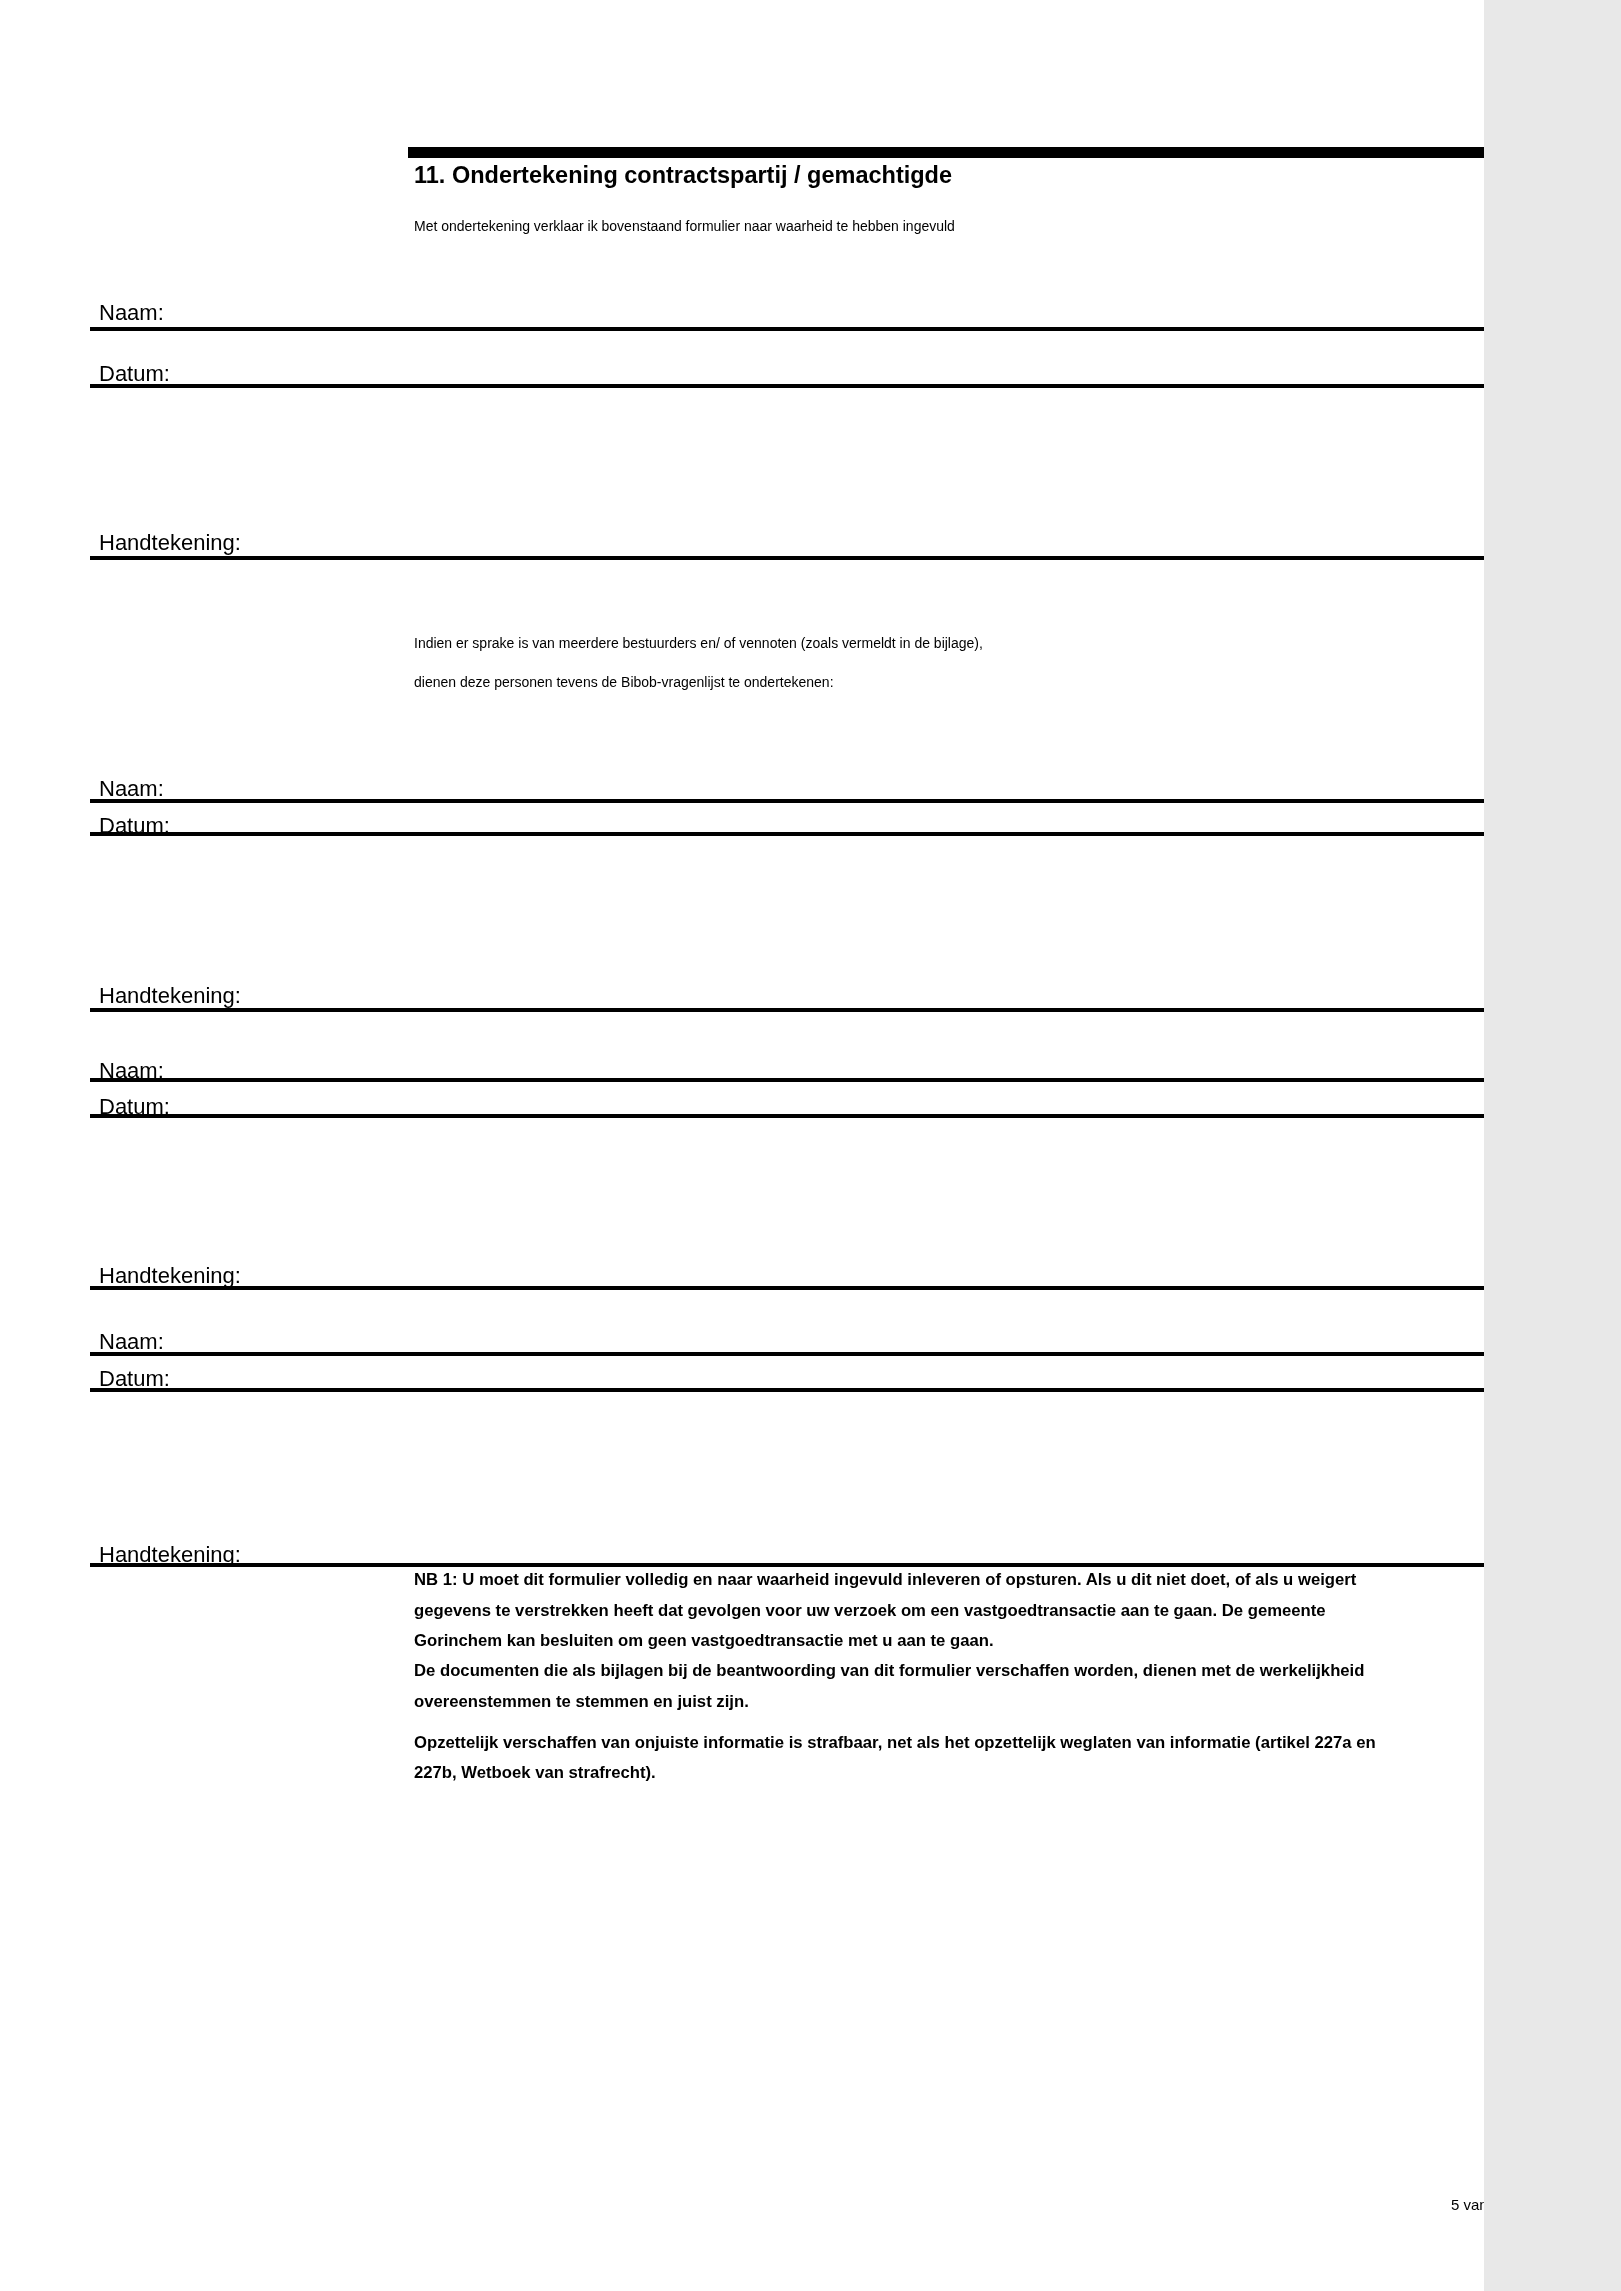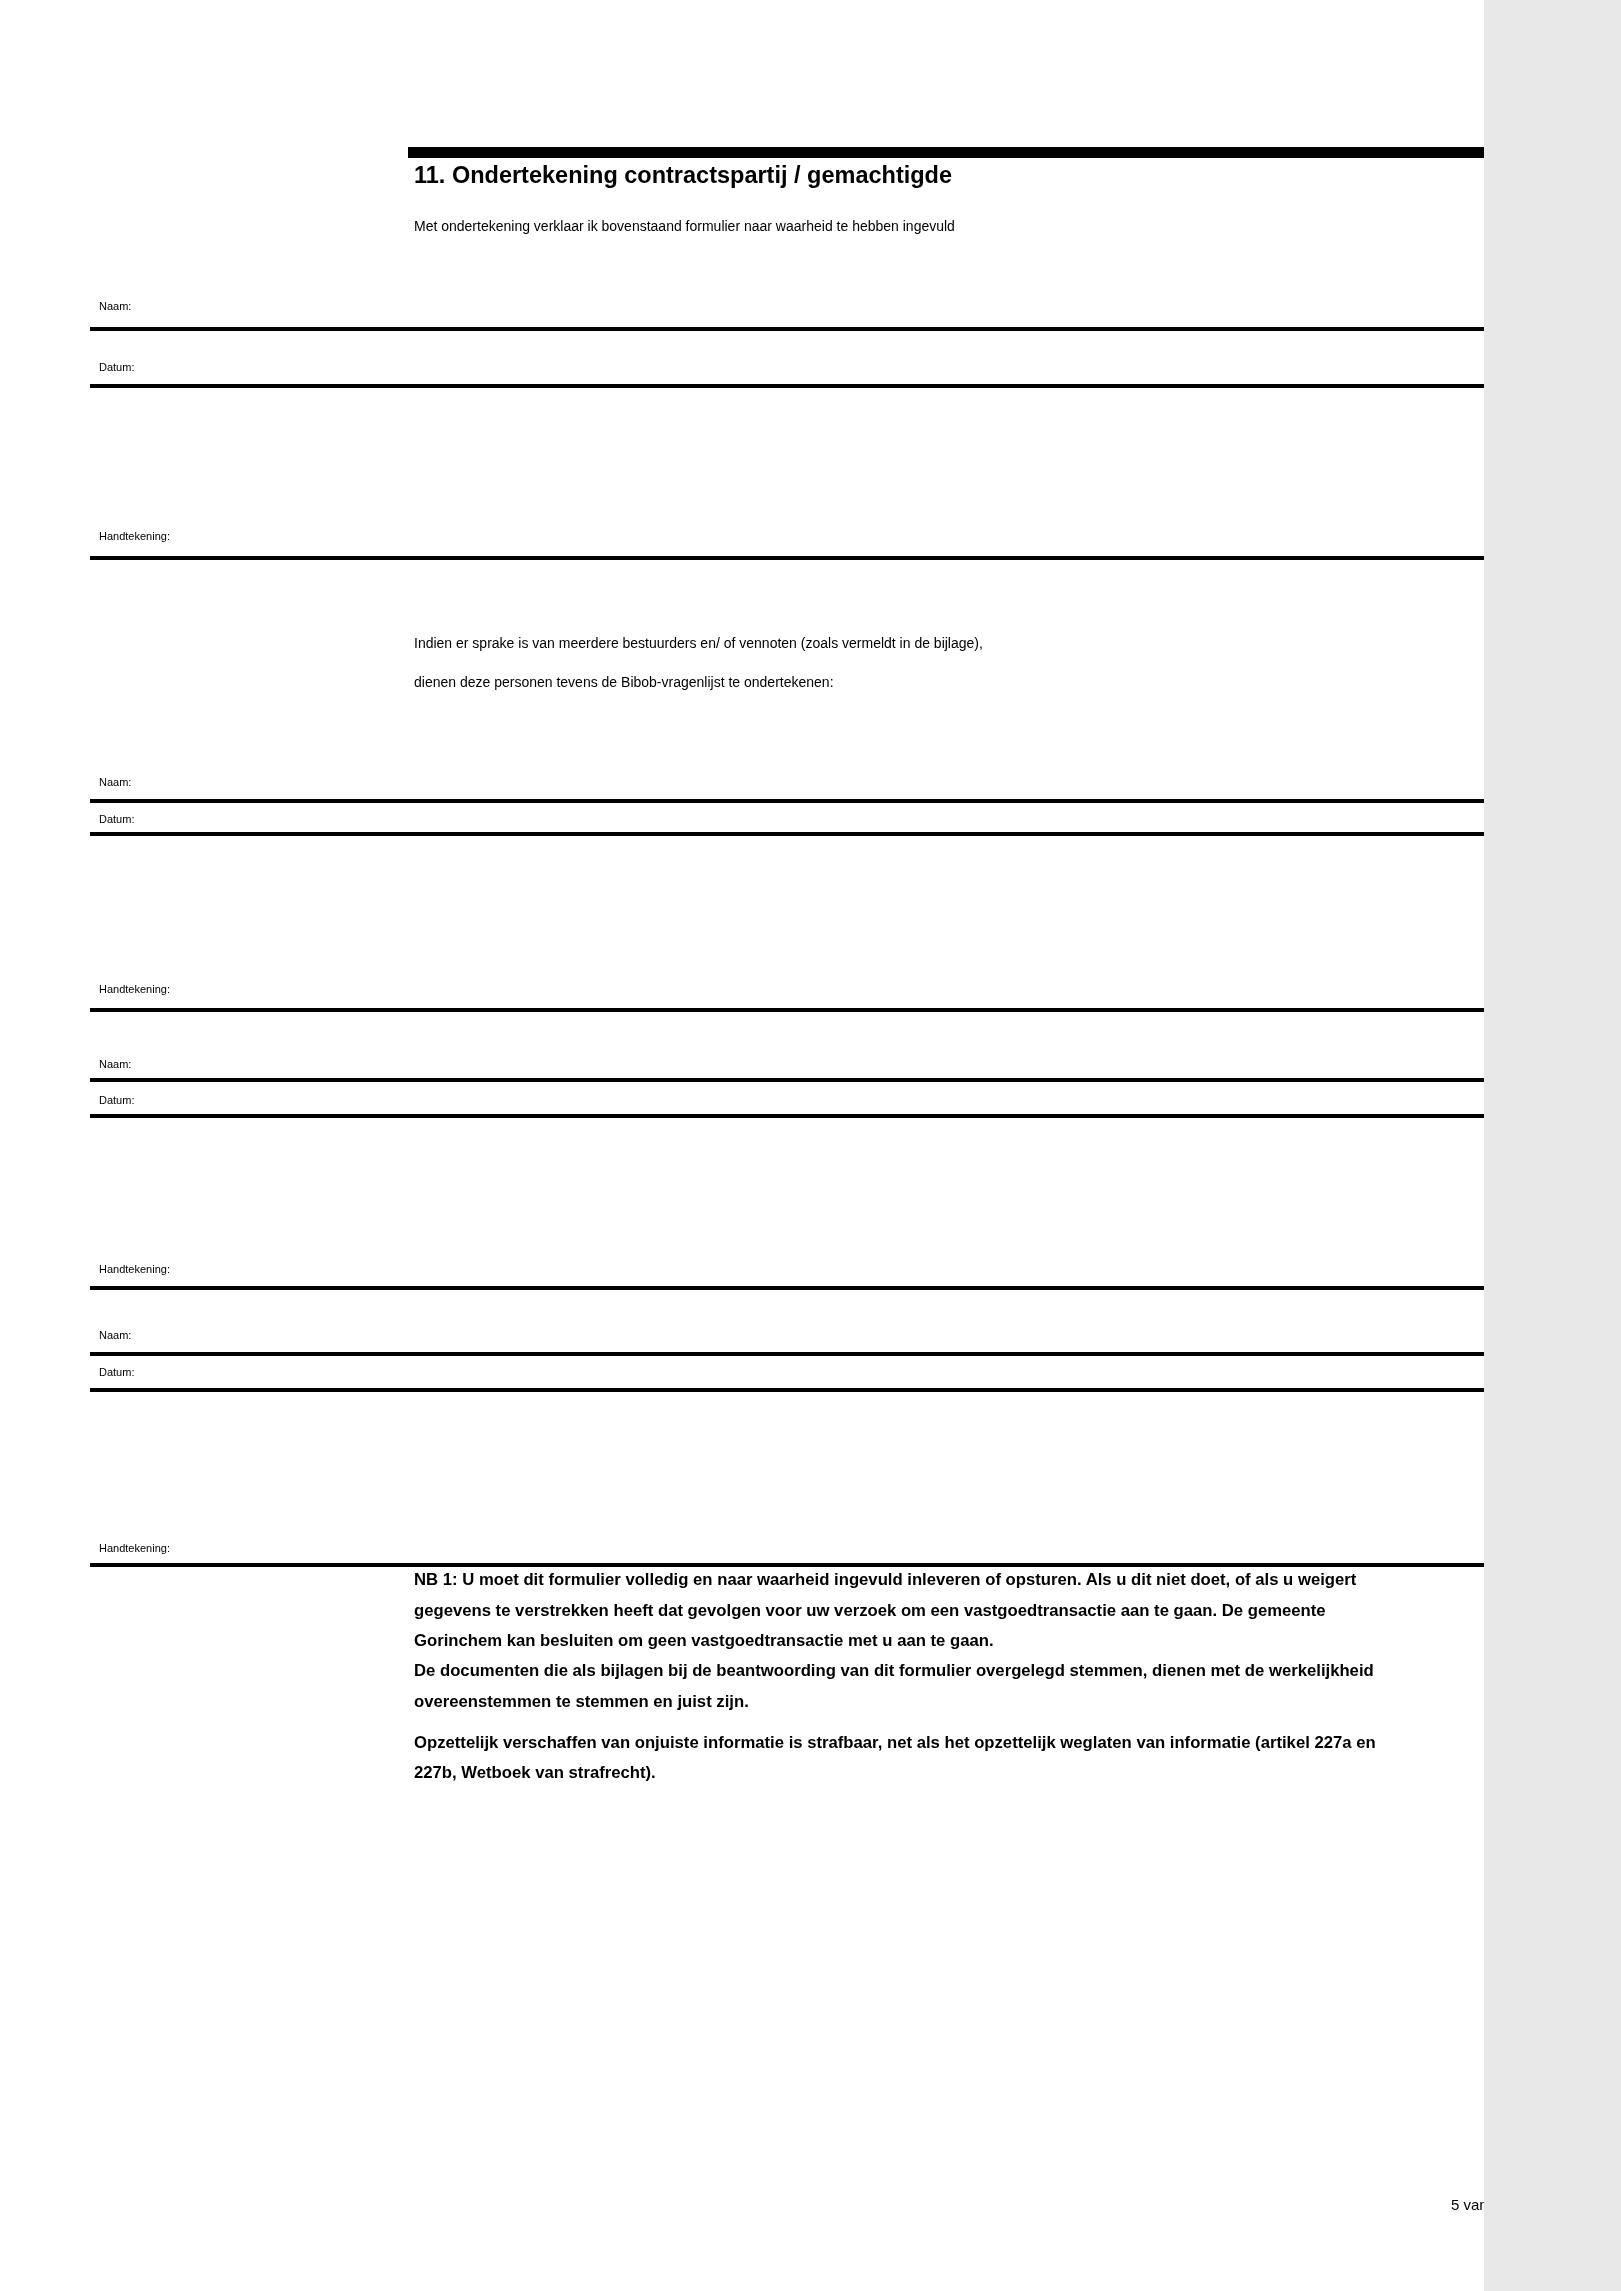--- a/index.html
+++ b/index.html
@@ -29,21 +29,21 @@
   .body-text {
     position: absolute;
     left: 414px;
     font-size: 14px;
     white-space: nowrap;
   }
   .body-text.bold { font-weight: bold; }
   .field-label {
     position: absolute;
     left: 99px;
-    font-size: 11px;
+    font-size: 22px;
     white-space: nowrap;
   }
   .field-line {
     position: absolute;
     left: 90px;
     width: 1438px;
     height: 3.9px;
     background: #000000;
   }
   .nb-line {
@@ -108,21 +108,21 @@
     <div class="field-label" style="top:1366px">Datum:</div>
     <div class="field-line" style="top:1388px"></div>
     <div class="field-label" style="top:1542px">Handtekening:</div>
     <div class="field-line" style="top:1563px"></div>
   </div>
 
   <div>
     <div class="nb-line" style="top:1570px">NB 1: U moet dit formulier volledig en naar waarheid ingevuld inleveren of opsturen. Als u dit niet doet, of als u weigert</div>
     <div class="nb-line" style="top:1601px">gegevens te verstrekken heeft dat gevolgen voor uw verzoek om een vastgoedtransactie aan te gaan. De gemeente</div>
     <div class="nb-line" style="top:1631px">Gorinchem kan besluiten om geen vastgoedtransactie met u aan te gaan.</div>
-    <div class="nb-line" style="top:1661px">De documenten die als bijlagen bij de beantwoording van dit formulier overgelegd stemmen, dienen met de werkelijkheid</div>
+    <div class="nb-line" style="top:1661px">De documenten die als bijlagen bij de beantwoording van dit formulier verschaffen worden, dienen met de werkelijkheid</div>
     <div class="nb-line" style="top:1692px">overeenstemmen te stemmen en juist zijn.</div>
   </div>
 
   <div>
     <div class="nb-line" style="top:1733px">Opzettelijk verschaffen van onjuiste informatie is strafbaar, net als het opzettelijk weglaten van informatie (artikel 227a en</div>
     <div class="nb-line" style="top:1763px">227b, Wetboek van strafrecht).</div>
   </div>
 
 
   <div class="footer-page">5 van 5</div>

